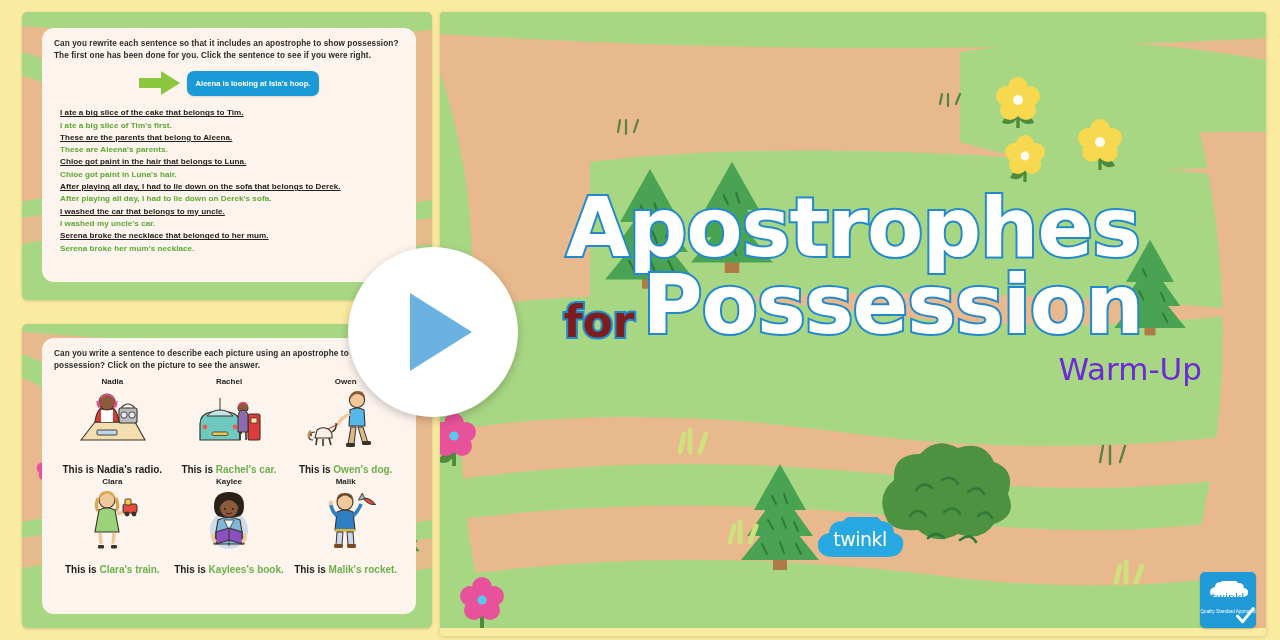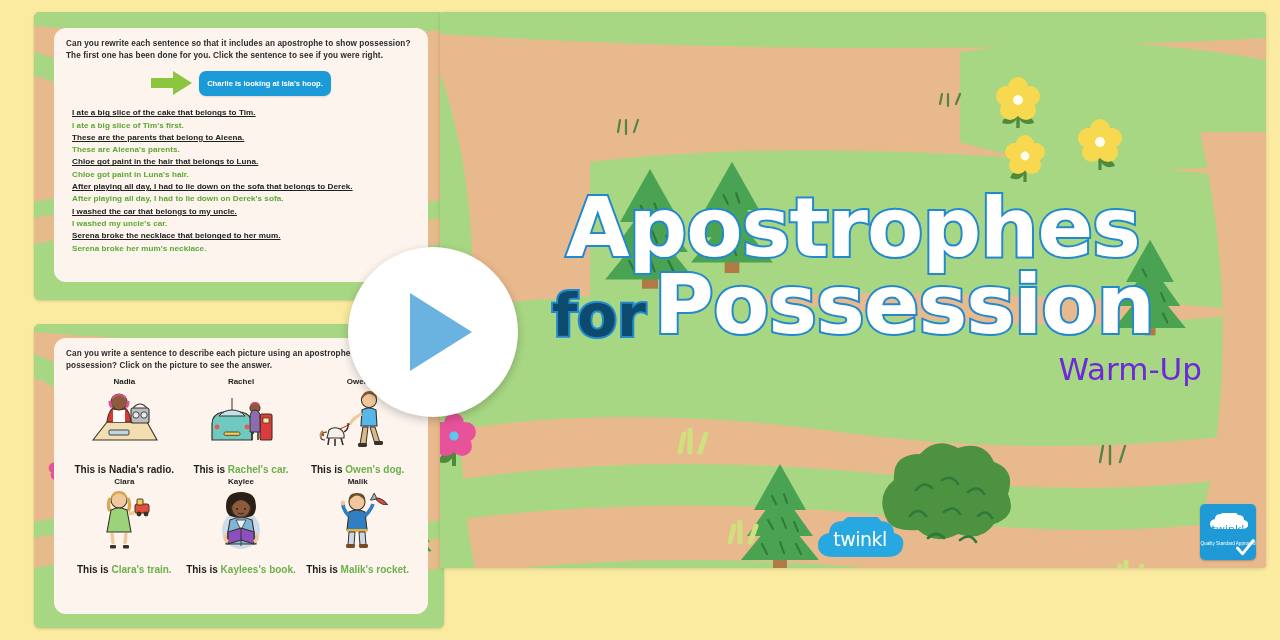--- a/index.html
+++ b/index.html
@@ -11,21 +11,21 @@
   }
   .page { position: relative; width: 1280px; height: 640px; background: #fbeba0; }
 
   
   .scene { position: absolute; inset: 0; background: #e8b98c; overflow: hidden; }
 
   
   .left-col { position: absolute; left: 18px; top: 12px; width: 410px; height: 616px; }
 
   .slide {
-    position: absolute; left: 16px; width: 410px;
+    position: absolute; left: 4px; width: 410px;
     border-radius: 6px; overflow: hidden;
     background: #e8b98c;
     box-shadow: 0 1px 3px rgba(0,0,0,.18);
   }
   .slide-a { top: 0; height: 288px; }
   .slide-b { top: 312px; height: 304px; }
 
   .card {
     position: absolute; left: 20px; right: 16px;
     background: #fdf4ee; border-radius: 12px;
@@ -63,39 +63,39 @@
   }
   .cell { display: flex; flex-direction: column; align-items: center; }
   .cell-name { font-size: 8px; font-weight: 700; color: #1d1d1b; margin-bottom: 2px; }
   .cell-art { width: 78px; height: 62px; }
   .cell-cap { font-size: 10px; font-weight: 700; color: #1d1d1b; margin-top: 14px; white-space: nowrap; }
   .cell-cap .green { color: #6cb04a; }
 
   
   .right-panel {
     position: absolute; left: 440px; top: 12px;
-    width: 826px; height: 556px;
+    width: 826px; height: 624px;
     border-radius: 4px; overflow: hidden;
     box-shadow: 0 1px 4px rgba(0,0,0,.15);
   }
   .title-wrap {
     position: absolute; left: 0; right: 0; top: 178px;
     text-align: center; pointer-events: none;
   }
   .title-line1, .title-line2 { line-height: .92; white-space: nowrap; }
   .t-big {
     font-family: "DejaVu Sans", sans-serif;
     font-weight: 700; font-size: 82px; color: #ffffff;
     -webkit-text-stroke: 4px #2389cf;
     paint-order: stroke fill;
     letter-spacing: -1px;
   }
   .t-small {
     font-family: "DejaVu Sans", sans-serif;
-    font-weight: 700; font-size: 58px; color: #0c4a6e;
+    font-weight: 700; font-size: 44px; color: #7f1d1d;
     -webkit-text-stroke: 4px #2389cf;
     paint-order: stroke fill;
   }
   .title-line2 { margin-top: 2px; display: flex; align-items: flex-end; justify-content: center; gap: 8px; }
   .subtitle {
     margin-top: 8px; margin-right: 64px; text-align: right;
     font-size: 31px; color: #6d28d9; font-weight: 400;
     font-family: "DejaVu Sans", sans-serif;
   }
 
@@ -186,21 +186,21 @@
         </svg>
       </div>
 
       <div class="card">
         <div class="q-text">Can you rewrite each sentence so that it includes an apostrophe to show possession? The first one has been done for you. Click the sentence to see if you were right.</div>
 
         <div class="example-row">
           <svg class="arrow" viewBox="0 0 42 26">
             <path d="M0,8 L22,8 L22,1 L41,13 L22,25 L22,18 L0,18 Z" fill="#8cc63f"></path>
           </svg>
-          <div class="bluebox">Charlie is looking at Isla's hoop.</div>
+          <div class="bluebox">Aleena is looking at Isla's hoop.</div>
         </div>
 
         <div class="sent-list">
           <div class="sent orig">I ate a big slice of the cake that belongs to Tim.</div>
           <div class="sent ans">I ate a big slice of Tim's first.</div>
           <div class="sent orig">These are the parents that belong to Aleena.</div>
           <div class="sent ans">These are Aleena's parents.</div>
           <div class="sent orig">Chloe got paint in the hair that belongs to Luna.</div>
           <div class="sent ans">Chloe got paint in Luna's hair.</div>
           <div class="sent orig">After playing all day, I had to lie down on the sofa that belongs to Derek.</div>

